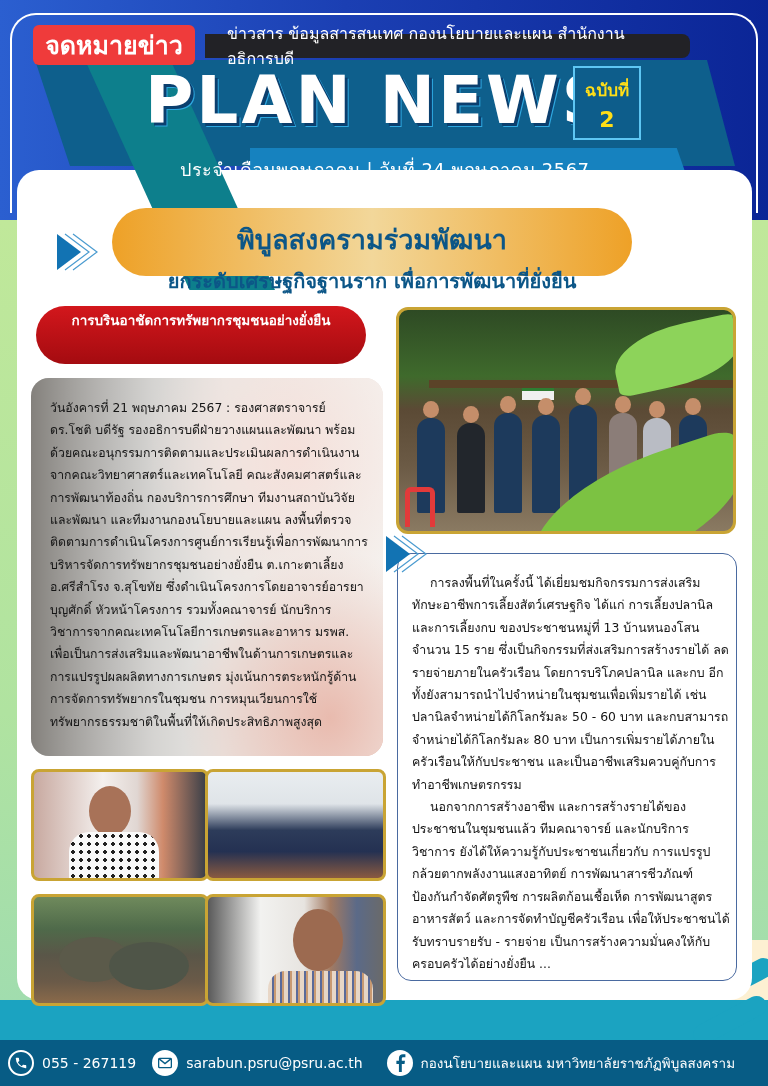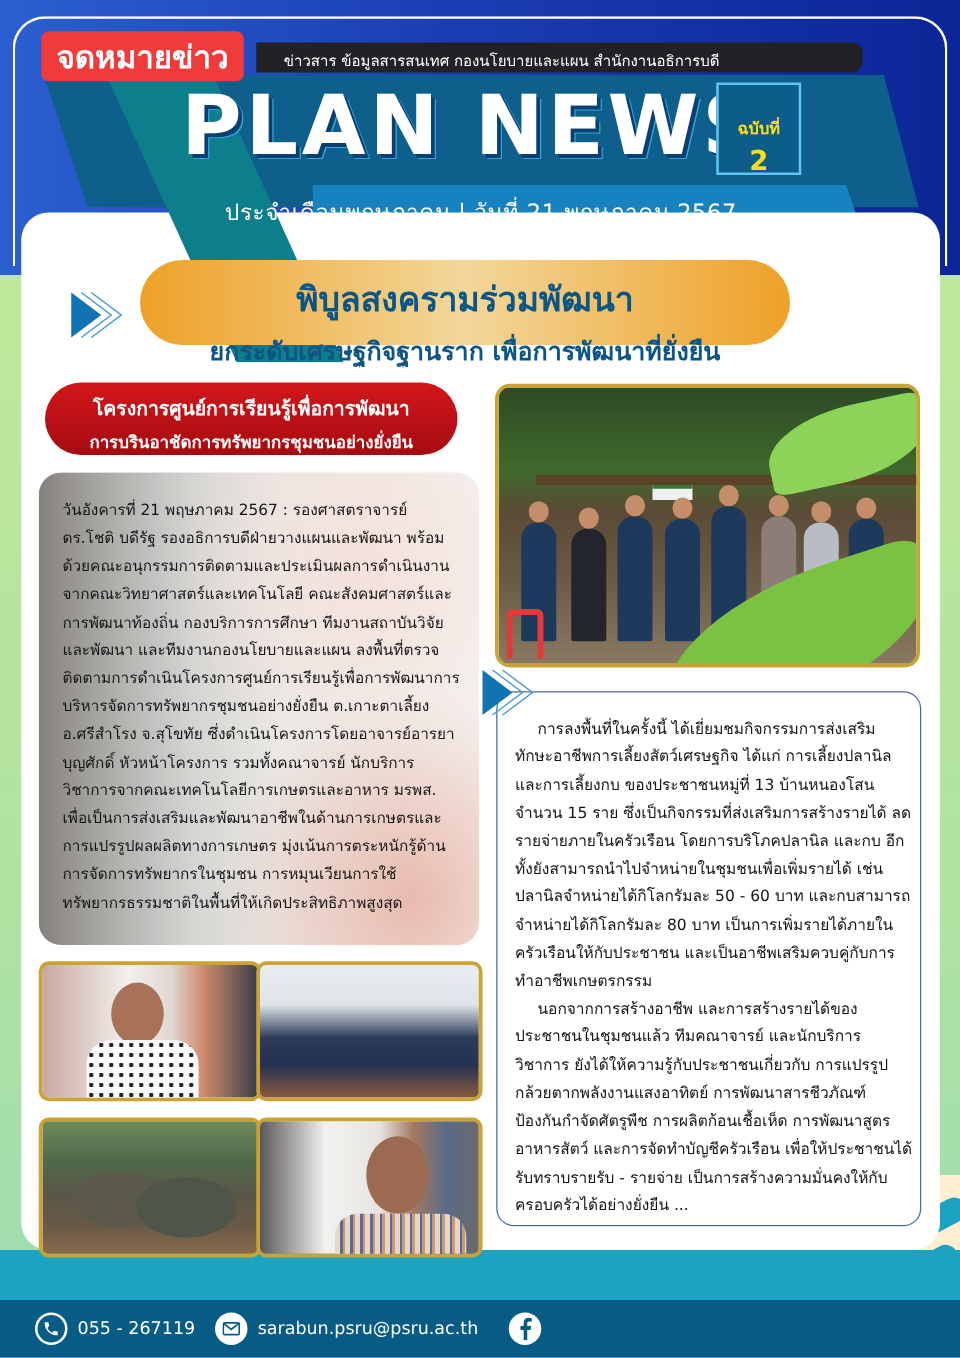--- a/index.html
+++ b/index.html
@@ -24,30 +24,30 @@
   .band3 { position: absolute; left: 250px; top: 148px; width: 440px; height: 38px;
     background: #1682bf; clip-path: polygon(0 0, 97% 0, 100% 100%, 0 100%); }
 
   .content-panel { position: absolute; left: 17px; top: 170px; width: 735px; height: 830px;
     background: #ffffff; border-radius: 22px; }
 
   .masthead-tag { position: absolute; left: 33px; top: 25px; width: 162px; height: 40px;
     background: #ef3b3b; border-radius: 6px; color: #fff; font-weight: bold; font-size: 25px;
     display: flex; align-items: center; justify-content: center; z-index: 3; }
   .masthead-strip { position: absolute; left: 205px; top: 34px; width: 485px; height: 24px;
-    background: #222226; border-radius: 0 8px 8px 0; color: #fff; font-size: 12px;
-    display: flex; align-items: flex-end; padding-left: 22px; z-index: 2; }
+    background: #222226; border-radius: 0 8px 8px 0; color: #fff; font-size: 16px;
+    display: flex; align-items: center; padding-left: 22px; z-index: 2; }
 
   .plan-title { position: absolute; left: 145px; top: 68px; font-family: "DejaVu Sans", sans-serif;
     font-weight: bold; font-size: 66px; letter-spacing: 3px; color: #ffffff;
     text-shadow: 3px 3px 0 #0b3f6e, 4px 4px 0 #2fa8e0; z-index: 3; line-height: 1; }
   .issue-box { position: absolute; left: 573px; top: 66px; width: 68px; height: 74px;
     border: 2px solid #5ec6f3; background: #0d5d8b; color: #ffde17; font-weight: bold;
     text-align: center; z-index: 3; }
-  .issue-box .l1 { font-size: 13px; margin-top: 24px; }
+  .issue-box .l1 { font-size: 17px; margin-top: 8px; }
   .issue-box .l2 { font-size: 22px; margin-top: 4px; }
 
   .dateline { position: absolute; left: 180px; top: 155px; color: #ffffff; font-size: 18px; z-index: 4; letter-spacing: 0.5px; }
 
   .arrows { position: absolute; width: 44px; height: 40px; z-index: 4; }
 
   .headline { position: absolute; left: 112px; top: 208px; width: 520px; height: 68px;
     border-radius: 40px; background: linear-gradient(90deg, #eea127 0%, #f2d79a 50%, #eea127 100%);
     text-align: center; z-index: 3; }
   .headline .h1 { color: #0c5687; font-weight: bold; font-size: 27px; margin-top: 10px; }
@@ -89,21 +89,21 @@
   .indent { display: inline-block; width: 18px; }
 
   .thumb { position: absolute; width: 178px; height: 112px; border: 3px solid #c9a434; border-radius: 8px; overflow: hidden; z-index: 3; }
   .t1 { left: 31px; top: 769px; background: linear-gradient(90deg, #c8a9a0 0%, #f4f0ee 40%, #e0d6d2 60%, #cf8a6b 75%, #3a3f48 100%); }
   .t2 { left: 205px; top: 769px; width: 181px; background: linear-gradient(180deg, #e9edf0 0%, #dfe4e8 30%, #2d3c5a 55%, #243152 75%, #8a5a40 100%); }
   .t3 { left: 31px; top: 894px; background: linear-gradient(180deg, #6f8a5c 0%, #4f6a4a 30%, #5a5648 55%, #6a5a48 80%, #8a6a4a 100%); }
   .t4 { left: 205px; top: 894px; width: 181px; background: linear-gradient(90deg, #5a5a5a 0%, #f2f2f0 30%, #e7e4e0 55%, #a27a62 70%, #5b6a88 85%, #6a6a6a 100%); }
   .face { position: absolute; border-radius: 50%; background: #a87258; }
 
   .footer { position: absolute; left: 0; top: 1040px; width: 768px; height: 46px; background: #075c85;
-    display: flex; align-items: center; padding-left: 28px; color: #ffffff; z-index: 5; }
+    display: flex; align-items: center; padding-left: 8px; color: #ffffff; z-index: 5; }
   .footer .ico { width: 26px; height: 26px; border-radius: 50%; display: inline-flex; align-items: center; justify-content: center; }
   .footer .ico-phone { border: 2px solid #fff; }
   .footer .ico-mail { background: #fff; }
   .footer .ico-fb { background: #fff; }
   .footer .txt { font-size: 14px; margin-left: 8px; margin-right: 16px; }
   .footer .txt.fb { font-size: 13.5px; }
 </style>
 </head>
 <body>
 
@@ -123,40 +123,39 @@
 
 <div class="masthead-tag">จดหมายข่าว</div>
 <div class="masthead-strip">
   <span>ข่าวสาร ข้อมูลสารสนเทศ กองนโยบายและแผน สำนักงานอธิการบดี</span>
 </div>
 <div class="plan-title">PLAN NEWS</div>
 <div class="issue-box">
   <div class="l1">ฉบับที่</div>
   <div class="l2">2</div>
 </div>
-<div class="dateline">ประจำเดือนพฤษภาคม | วันที่ 21 พฤษภาคม 2567</div>
+<div class="dateline">ประจำเดือนพฤษภาคม | วันที่ 24 พฤษภาคม 2567</div>
 
 <svg class="arrows" style="left:55px;top:232px;" viewBox="0 0 44 40">
   <polygon points="2,2 26,20 2,38" fill="#1273b3"></polygon>
   <polyline points="10,2 34,20 10,38" fill="none" stroke="#4a9bd0" stroke-width="1.2"></polyline>
   <polyline points="18,2 42,20 18,38" fill="none" stroke="#4a9bd0" stroke-width="1.2"></polyline>
 </svg>
 <svg class="arrows" style="left:384px;top:534px;" viewBox="0 0 44 40">
   <polygon points="2,2 26,20 2,38" fill="#1273b3"></polygon>
   <polyline points="10,2 34,20 10,38" fill="none" stroke="#4a9bd0" stroke-width="1.2"></polyline>
   <polyline points="18,2 42,20 18,38" fill="none" stroke="#4a9bd0" stroke-width="1.2"></polyline>
 </svg>
 
 <div class="headline">
   <div class="h1">พิบูลสงครามร่วมพัฒนา</div>
   <div class="h2">ยกระดับเศรษฐกิจฐานราก เพื่อการพัฒนาที่ยั่งยืน</div>
 </div>
 
 <div class="project-pill">
-  <div class="p1">โครงการศูนย์การเรียนรู้เพื่อการพัฒนา</div>
   <div class="p2">การบรินอาชัดการทรัพยากรชุมชนอย่างยั่งยืน</div>
 </div>
 
 <div class="photo-blur-card"></div>
 <div class="article-left">วันอังคารที่ 21 พฤษภาคม 2567 : รองศาสตราจารย์ ดร.โชติ บดีรัฐ รองอธิการบดีฝ่ายวางแผนและพัฒนา พร้อมด้วยคณะอนุกรรมการติดตามและประเมินผลการดำเนินงาน จากคณะวิทยาศาสตร์และเทคโนโลยี คณะสังคมศาสตร์และการพัฒนาท้องถิ่น กองบริการการศึกษา ทีมงานสถาบันวิจัยและพัฒนา และทีมงานกองนโยบายและแผน ลงพื้นที่ตรวจติดตามการดำเนินโครงการศูนย์การเรียนรู้เพื่อการพัฒนาการบริหารจัดการทรัพยากรชุมชนอย่างยั่งยืน ต.เกาะตาเลี้ยง อ.ศรีสำโรง จ.สุโขทัย ซึ่งดำเนินโครงการโดยอาจารย์อารยา บุญศักดิ์ หัวหน้าโครงการ รวมทั้งคณาจารย์ นักบริการวิชาการจากคณะเทคโนโลยีการเกษตรและอาหาร มรพส. เพื่อเป็นการส่งเสริมและพัฒนาอาชีพในด้านการเกษตรและการแปรรูปผลผลิตทางการเกษตร มุ่งเน้นการตระหนักรู้ด้านการจัดการทรัพยากรในชุมชน การหมุนเวียนการใช้ทรัพยากรธรรมชาติในพื้นที่ให้เกิดประสิทธิภาพสูงสุด</div>
 
 <div class="hero-photo">
   <div class="roof"></div>
   <div class="sign"></div>
   <div class="person" style="left:18px;height:95px;"></div>
@@ -204,13 +203,14 @@
         <rect x="1" y="1" width="22" height="16" rx="2" fill="none" stroke="#075c85" stroke-width="2.4"></rect>
         <polyline points="2,2 12,10 22,2" fill="none" stroke="#075c85" stroke-width="2.4"></polyline>
       </svg>
   </span>
   <span class="txt">sarabun.psru@psru.ac.th</span>
   <span class="ico ico-fb" style="margin-left:8px;">
     <svg width="14" height="18" viewBox="0 0 12 20">
         <path d="M8 20V11h3l.5-3.5H8V5.3c0-1 .3-1.7 1.8-1.7H12V.4A24 24 0 0 0 9.3.3C6.6.3 4.8 1.9 4.8 4.9v2.6H2V11h2.8v9z" fill="#075c85"></path>
       </svg>
   </span>
+  <span class="txt fb">กองนโยบายและแผน มหาวิทยาลัยราชภัฏพิบูลสงคราม</span>
 </div>
 
 </body></html>

